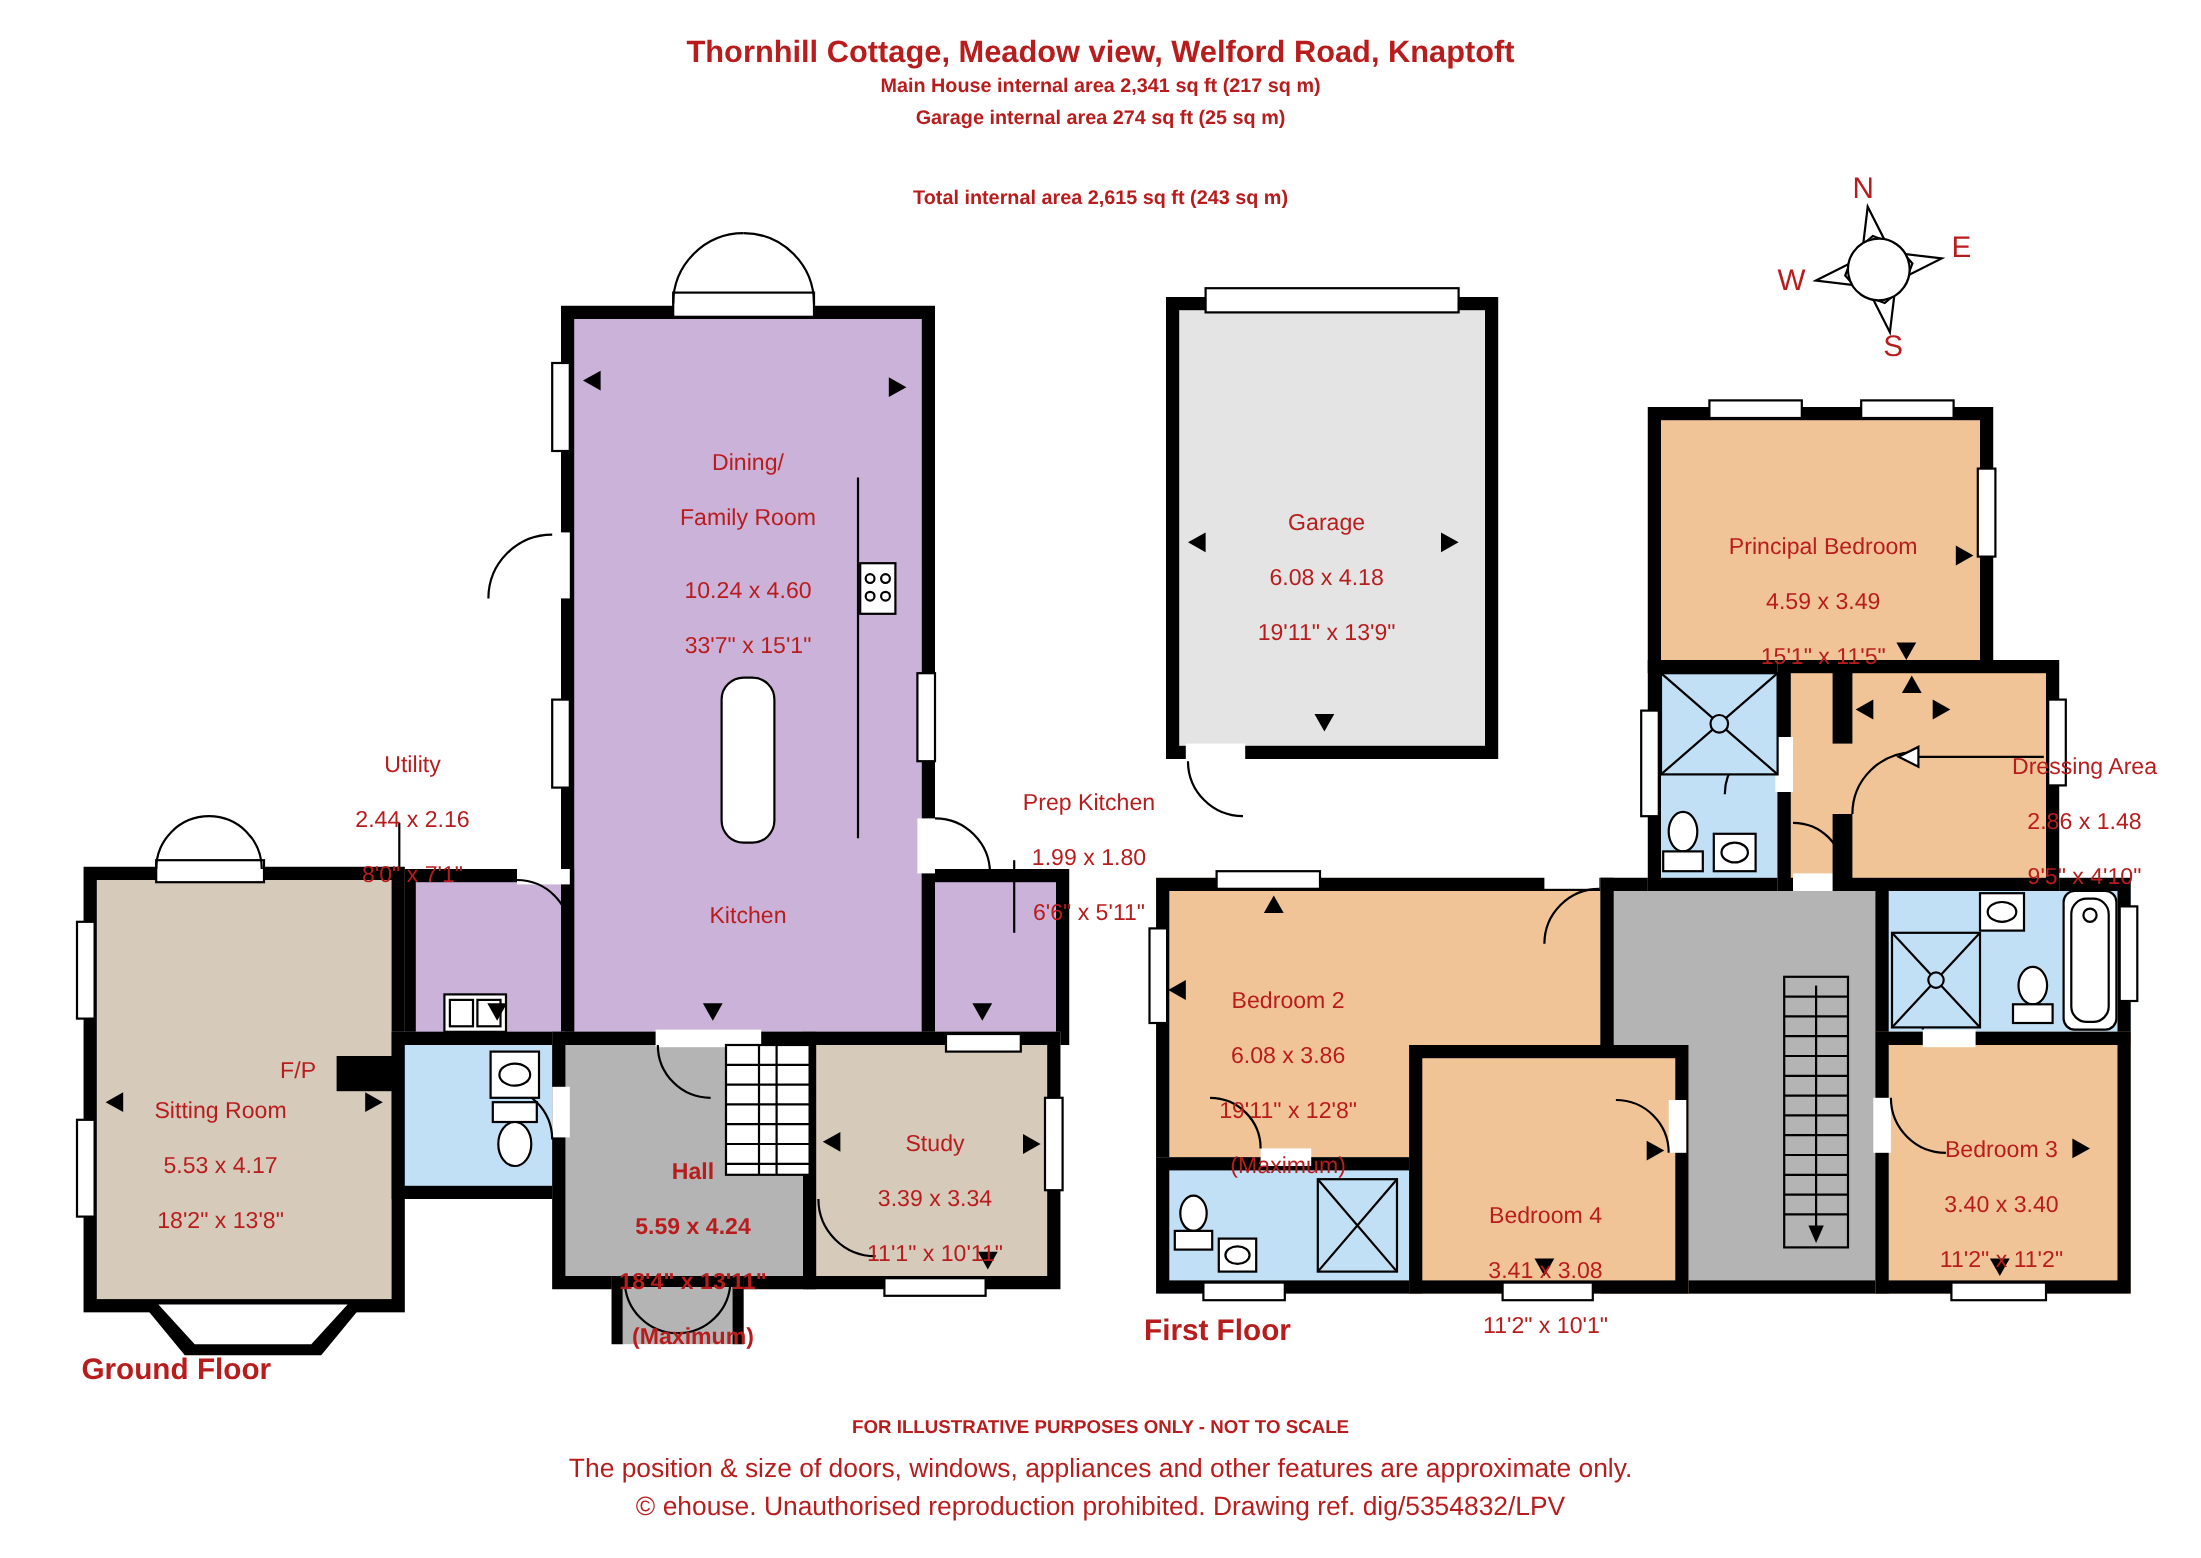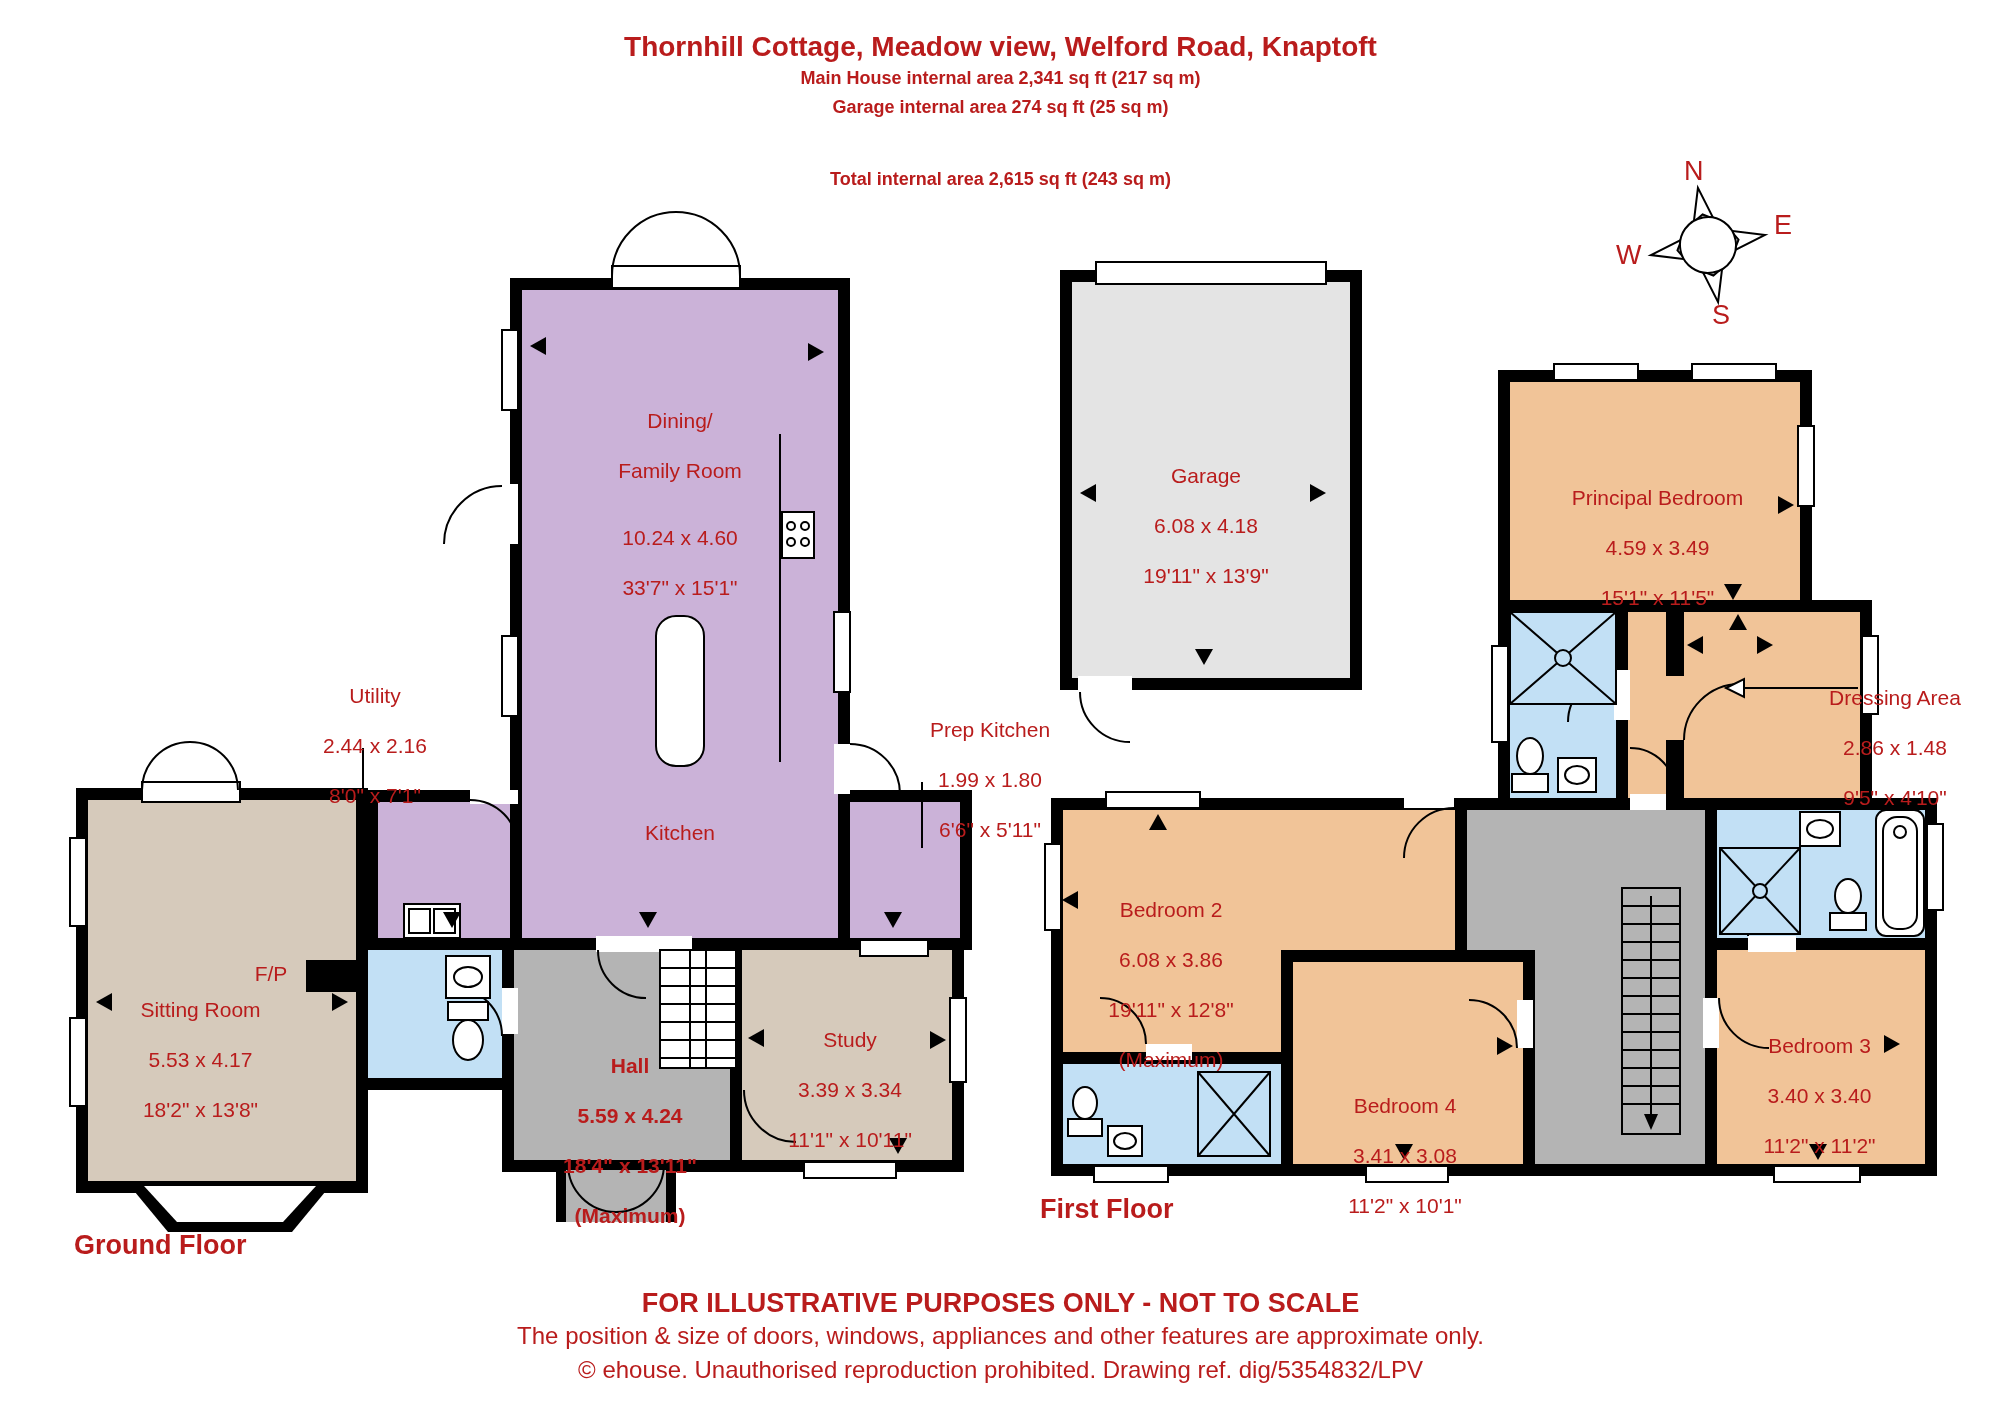--- a/index.html
+++ b/index.html
@@ -4,21 +4,21 @@
 <style>
   html,body{margin:0;padding:0;background:#fff;}
   .page{position:relative;width:2001px;height:1416px;background:#fff;overflow:hidden;
         font-family:"Liberation Sans", sans-serif;color:#b91c1c;}
   .hdr{position:absolute;left:0;width:100%;text-align:center;font-weight:bold;font-size:18px;line-height:30px;}
   .room{position:absolute;box-sizing:border-box;border:12px solid #000;}
   .lbl{position:absolute;text-align:center;font-size:21px;line-height:25px;white-space:pre-line;}
   .lbl .nm{display:block;}
   .floorlbl{position:absolute;font-weight:bold;font-size:27px;}
   .ftr{position:absolute;left:0;width:100%;text-align:center;}
-  .ftr.b{font-weight:bold;font-size:27px;}
+  .ftr.b{font-weight:bold;font-size:17px;}
   .ftr.r{font-size:24px;}
   svg.decor{position:absolute;left:0;top:0;}
   .compass{position:absolute;left:1612px;top:148px;width:210px;height:200px;}
   .compass span{position:absolute;font-size:27px;}
   .porch{border-bottom:none !important;}
 </style>
 </head>
 <body>
 
 <div class="page">

